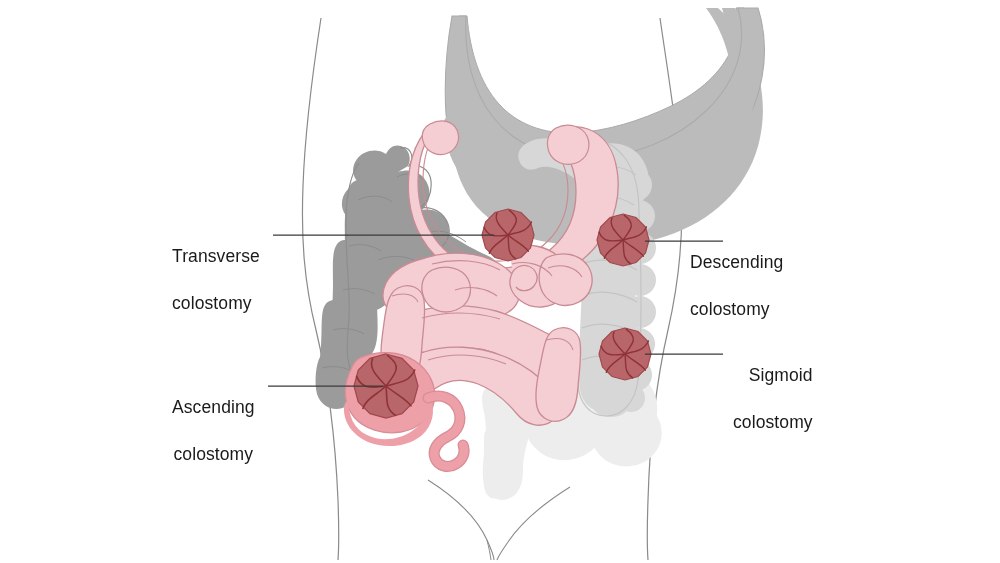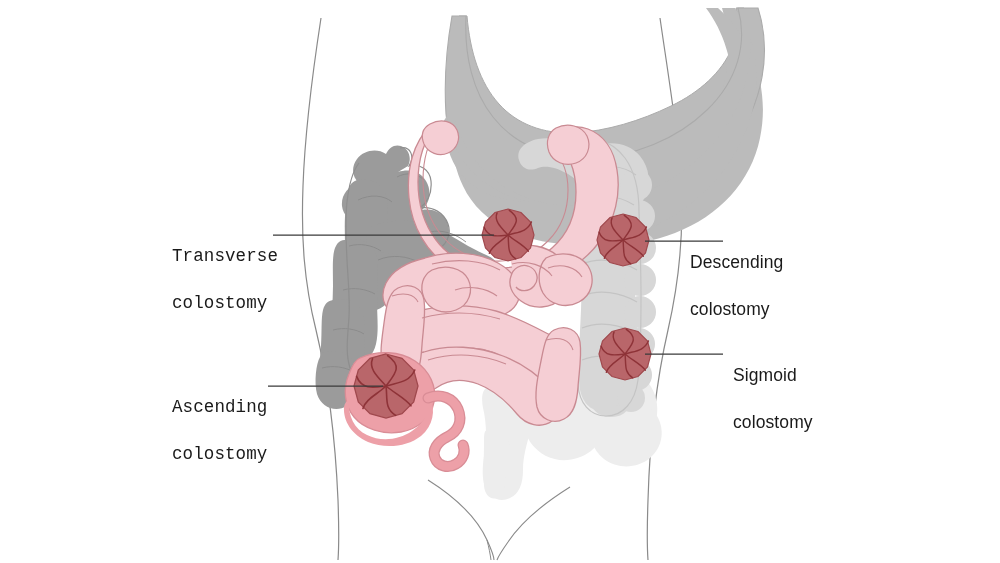--- a/index.html
+++ b/index.html
@@ -3,21 +3,21 @@
 <meta charset="utf-8">
 <style>
   html,body{margin:0;padding:0;background:#ffffff;}
   body{width:1000px;height:563px;overflow:hidden;
        font-family:"Liberation Sans","DejaVu Sans",sans-serif;}
   #stage{position:relative;width:1000px;height:563px;background:#fff;}
   svg#figure{position:absolute;left:0;top:0;width:1000px;height:563px;display:block;}
   .lbl{position:absolute;font-size:17.5px;line-height:1.33;color:#1a1a1a;
        white-space:pre-line;letter-spacing:.1px;}
   .lbl.right{text-align:left;}
-  .lbl.left{text-align:left;font-family:Liberation Mono, monospace;}
+  .lbl.left{text-align:left;}
 </style>
 </head>
 <body>
 
 <div id="stage">
 
   <svg id="figure" viewBox="0 0 1000 563">
 
     <g>
       <path d="M321,18 C313,70 305,130 303,186 C301,238 304,282 316,330
@@ -488,18 +488,18 @@
   <div class="lbl left" style="left:172px;top:373px;text-align:center;">
     <div>Ascending</div>
     <div>colostomy</div>
   </div>
 
   <div class="lbl right" style="left:690px;top:228px;">
     <div>Descending</div>
     <div>colostomy</div>
   </div>
 
-  <div class="lbl right" style="left:733px;top:341px;">
+  <div class="lbl right" style="left:733px;top:341px;text-align:right;">
     <div>Sigmoid</div>
     <div>colostomy</div>
   </div>
 
 </div>
 
 </body></html>

